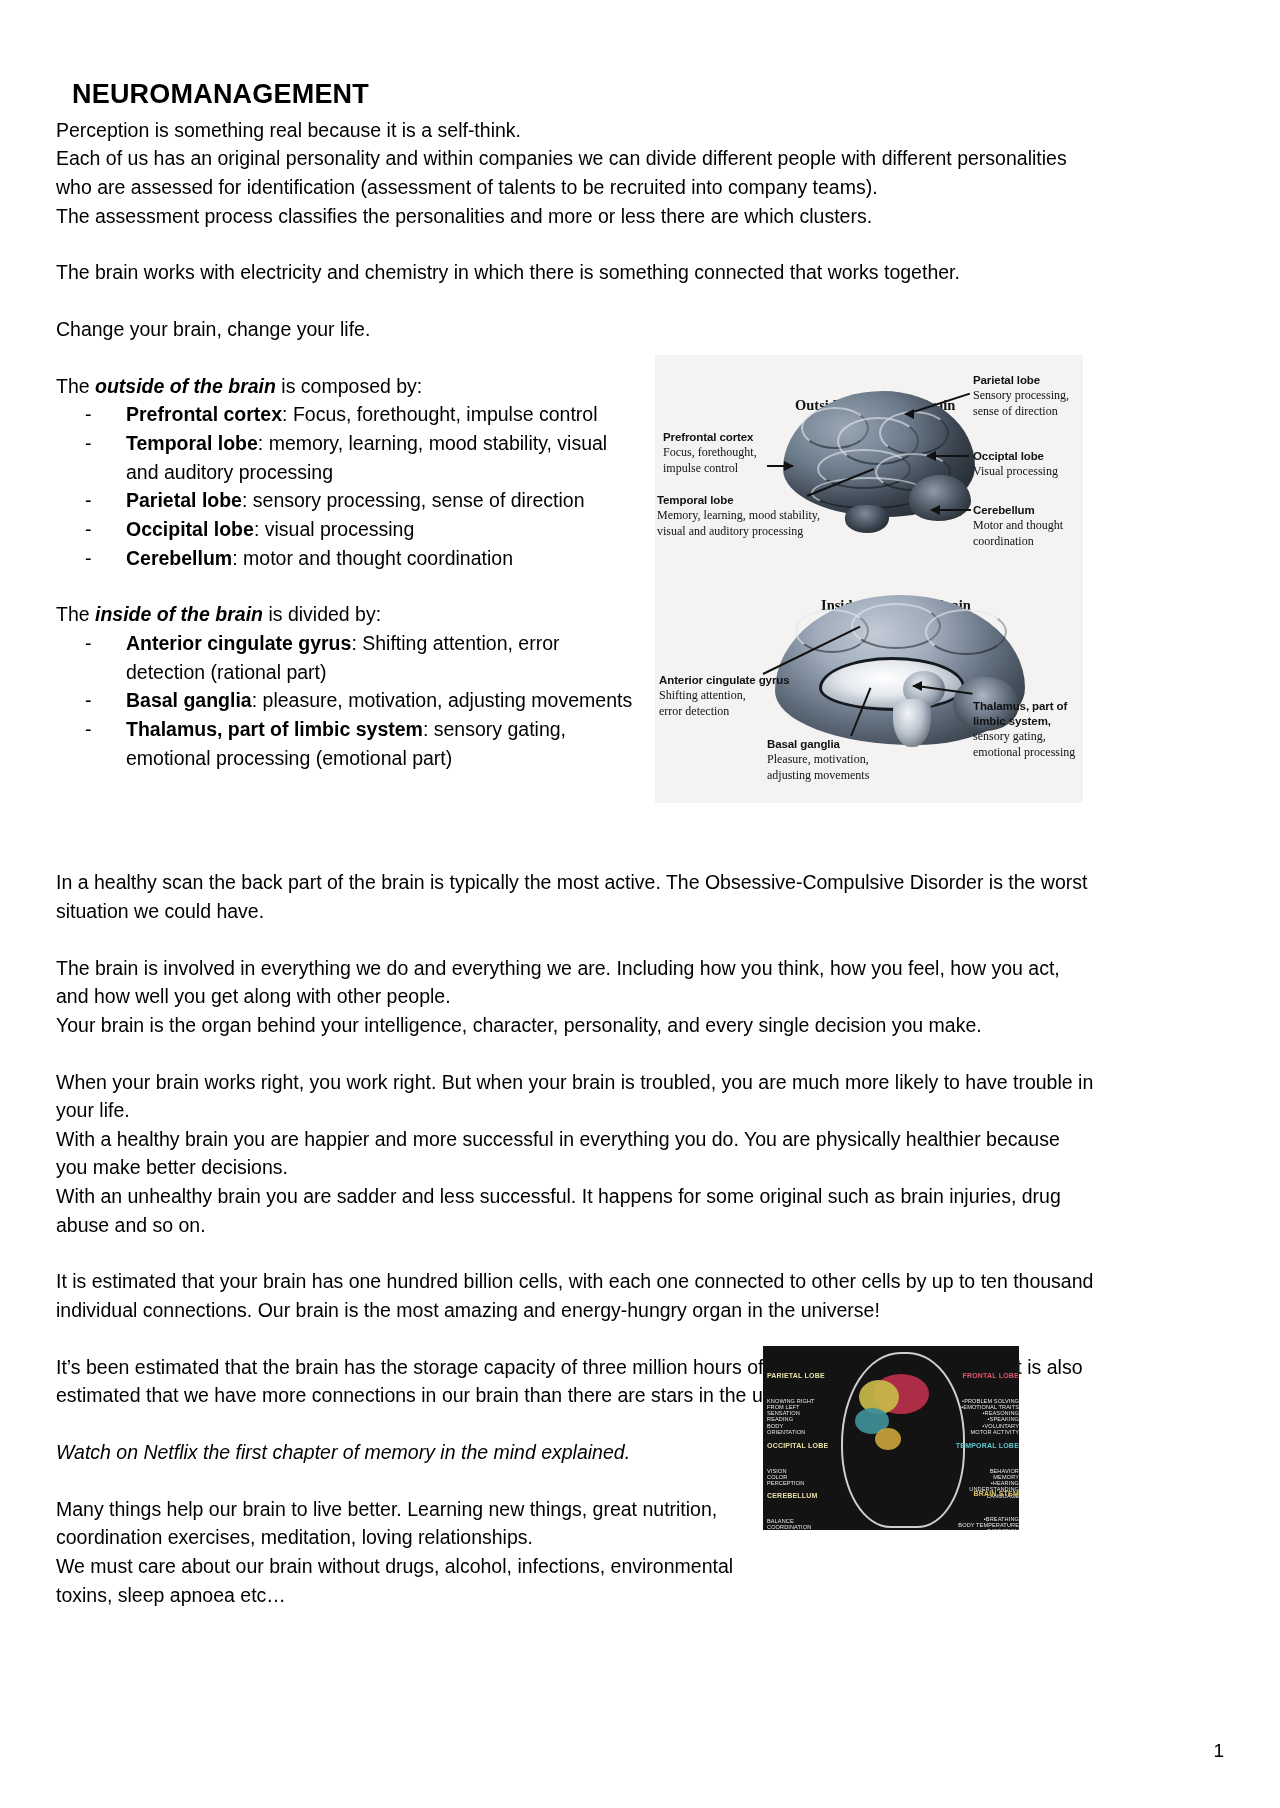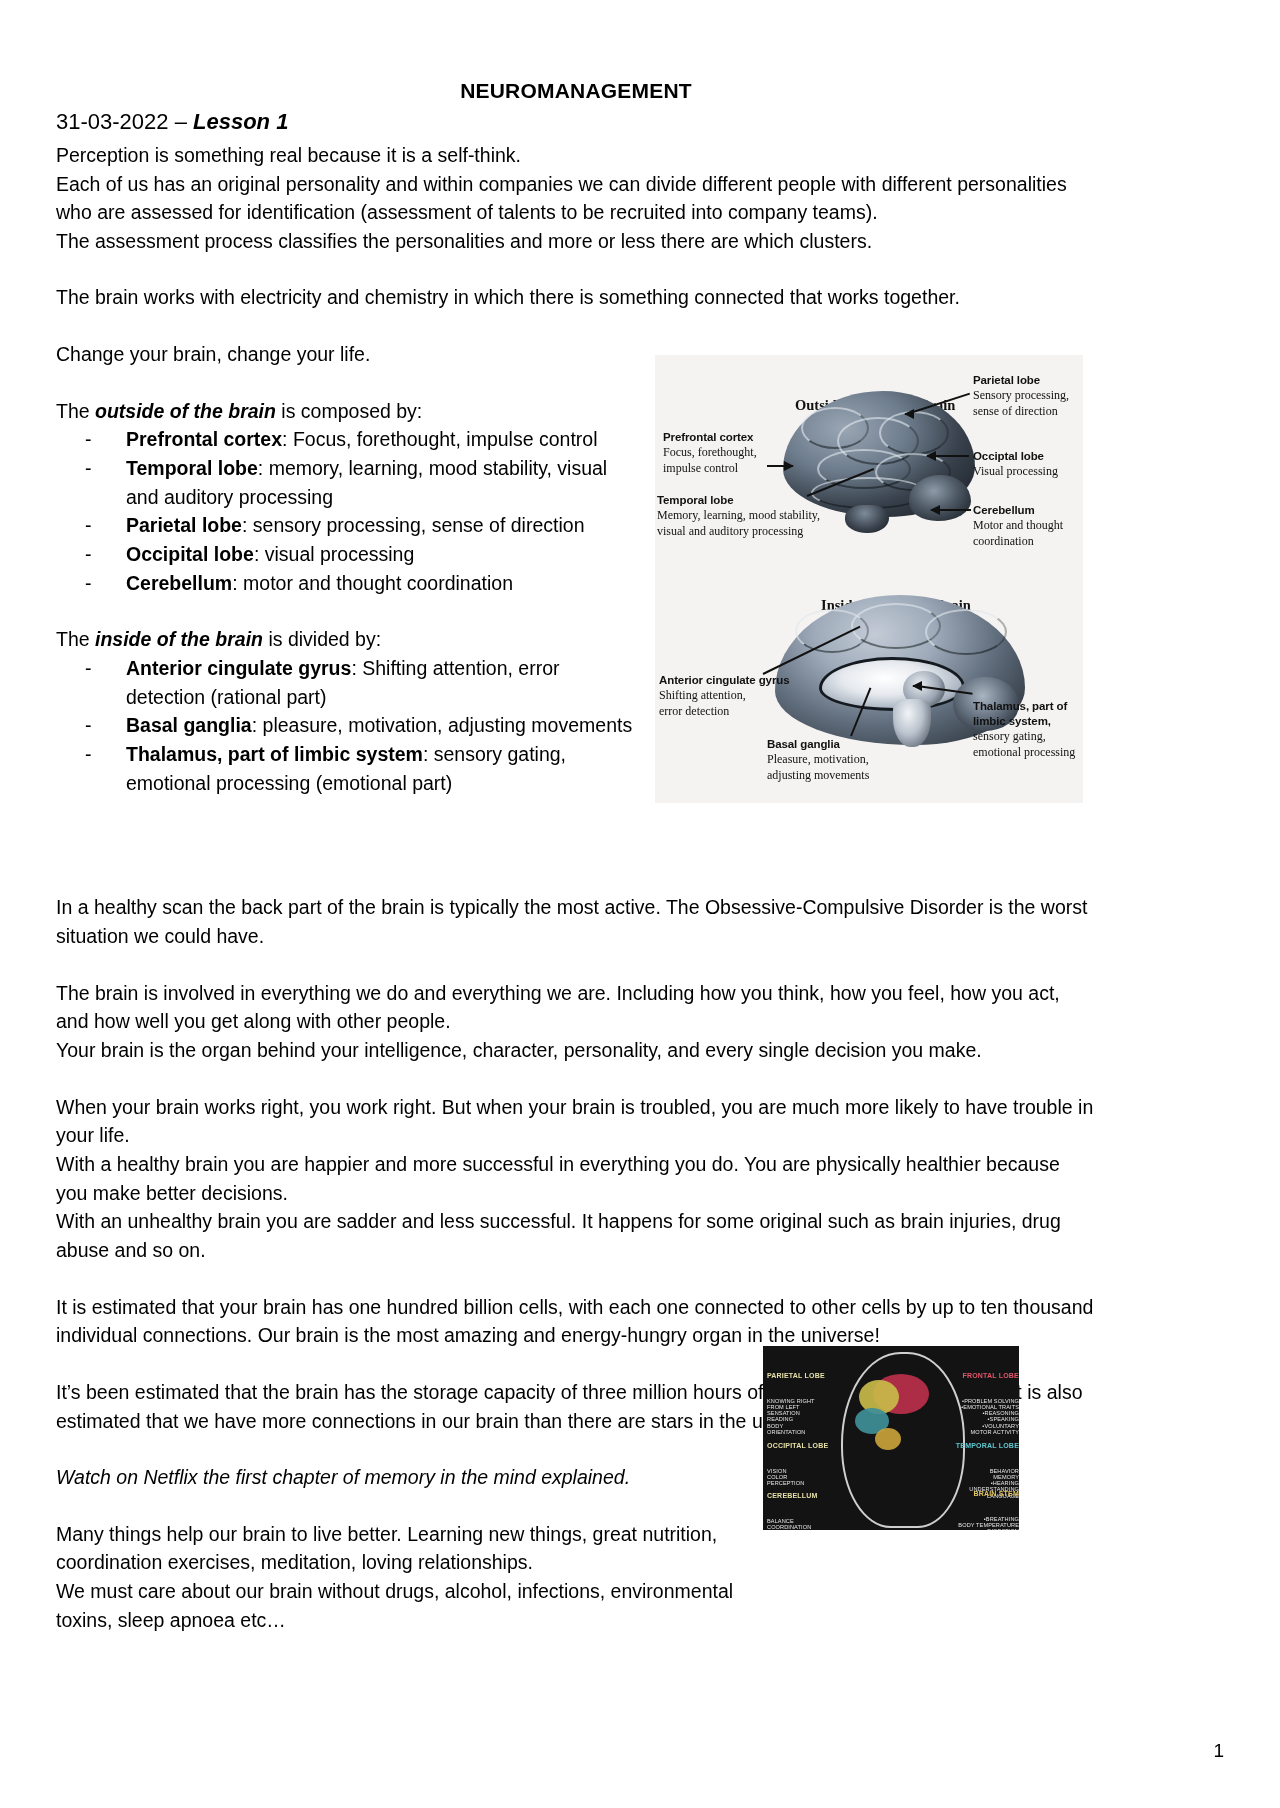--- a/index.html
+++ b/index.html
@@ -20,26 +20,25 @@
     box-sizing: border-box;
   }
   .content {
     position: absolute;
     left: 56px;
     top: 78px;
     width: 1040px;
   }
 
   .doc-title {
-    font-size: 21px;
+    font-size: 27px;
     font-weight: bold;
     letter-spacing: 0.2px;
     line-height: 1.25;
-    margin: 0 0 4px 0;
-    text-align: center;
+    margin: 0 0 4px 16px;
   }
   .subtitle {
     font-size: 22px;
     line-height: 1.3;
     margin: 0 0 4px 0;
   }
   .subtitle .lesson {
     font-weight: bold;
     font-style: italic;
   }
@@ -289,23 +288,20 @@
 </style>
 </head>
 <body>
 
 <div class="page">
 
   <div class="content">
 
     <div class="doc-title">NEUROMANAGEMENT</div>
 
-    <div class="subtitle">
-      <span>31-03-2022</span><span> – </span><span class="lesson">Lesson 1</span>
-    </div>
 
     <p class="para">Perception is something real because it is a self-think.</p>
     <p class="para">Each of us has an original personality and within companies we can divide different people with different personalities who are assessed for identification (assessment of talents to be recruited into company teams).</p>
     <p class="para">The assessment process classifies the personalities and more or less there are which clusters.</p>
 
     <div class="gap-md"></div>
 
     <p class="para">The brain works with electricity and chemistry in which there is something connected that works together.</p>
 
     <div class="gap-md"></div>

